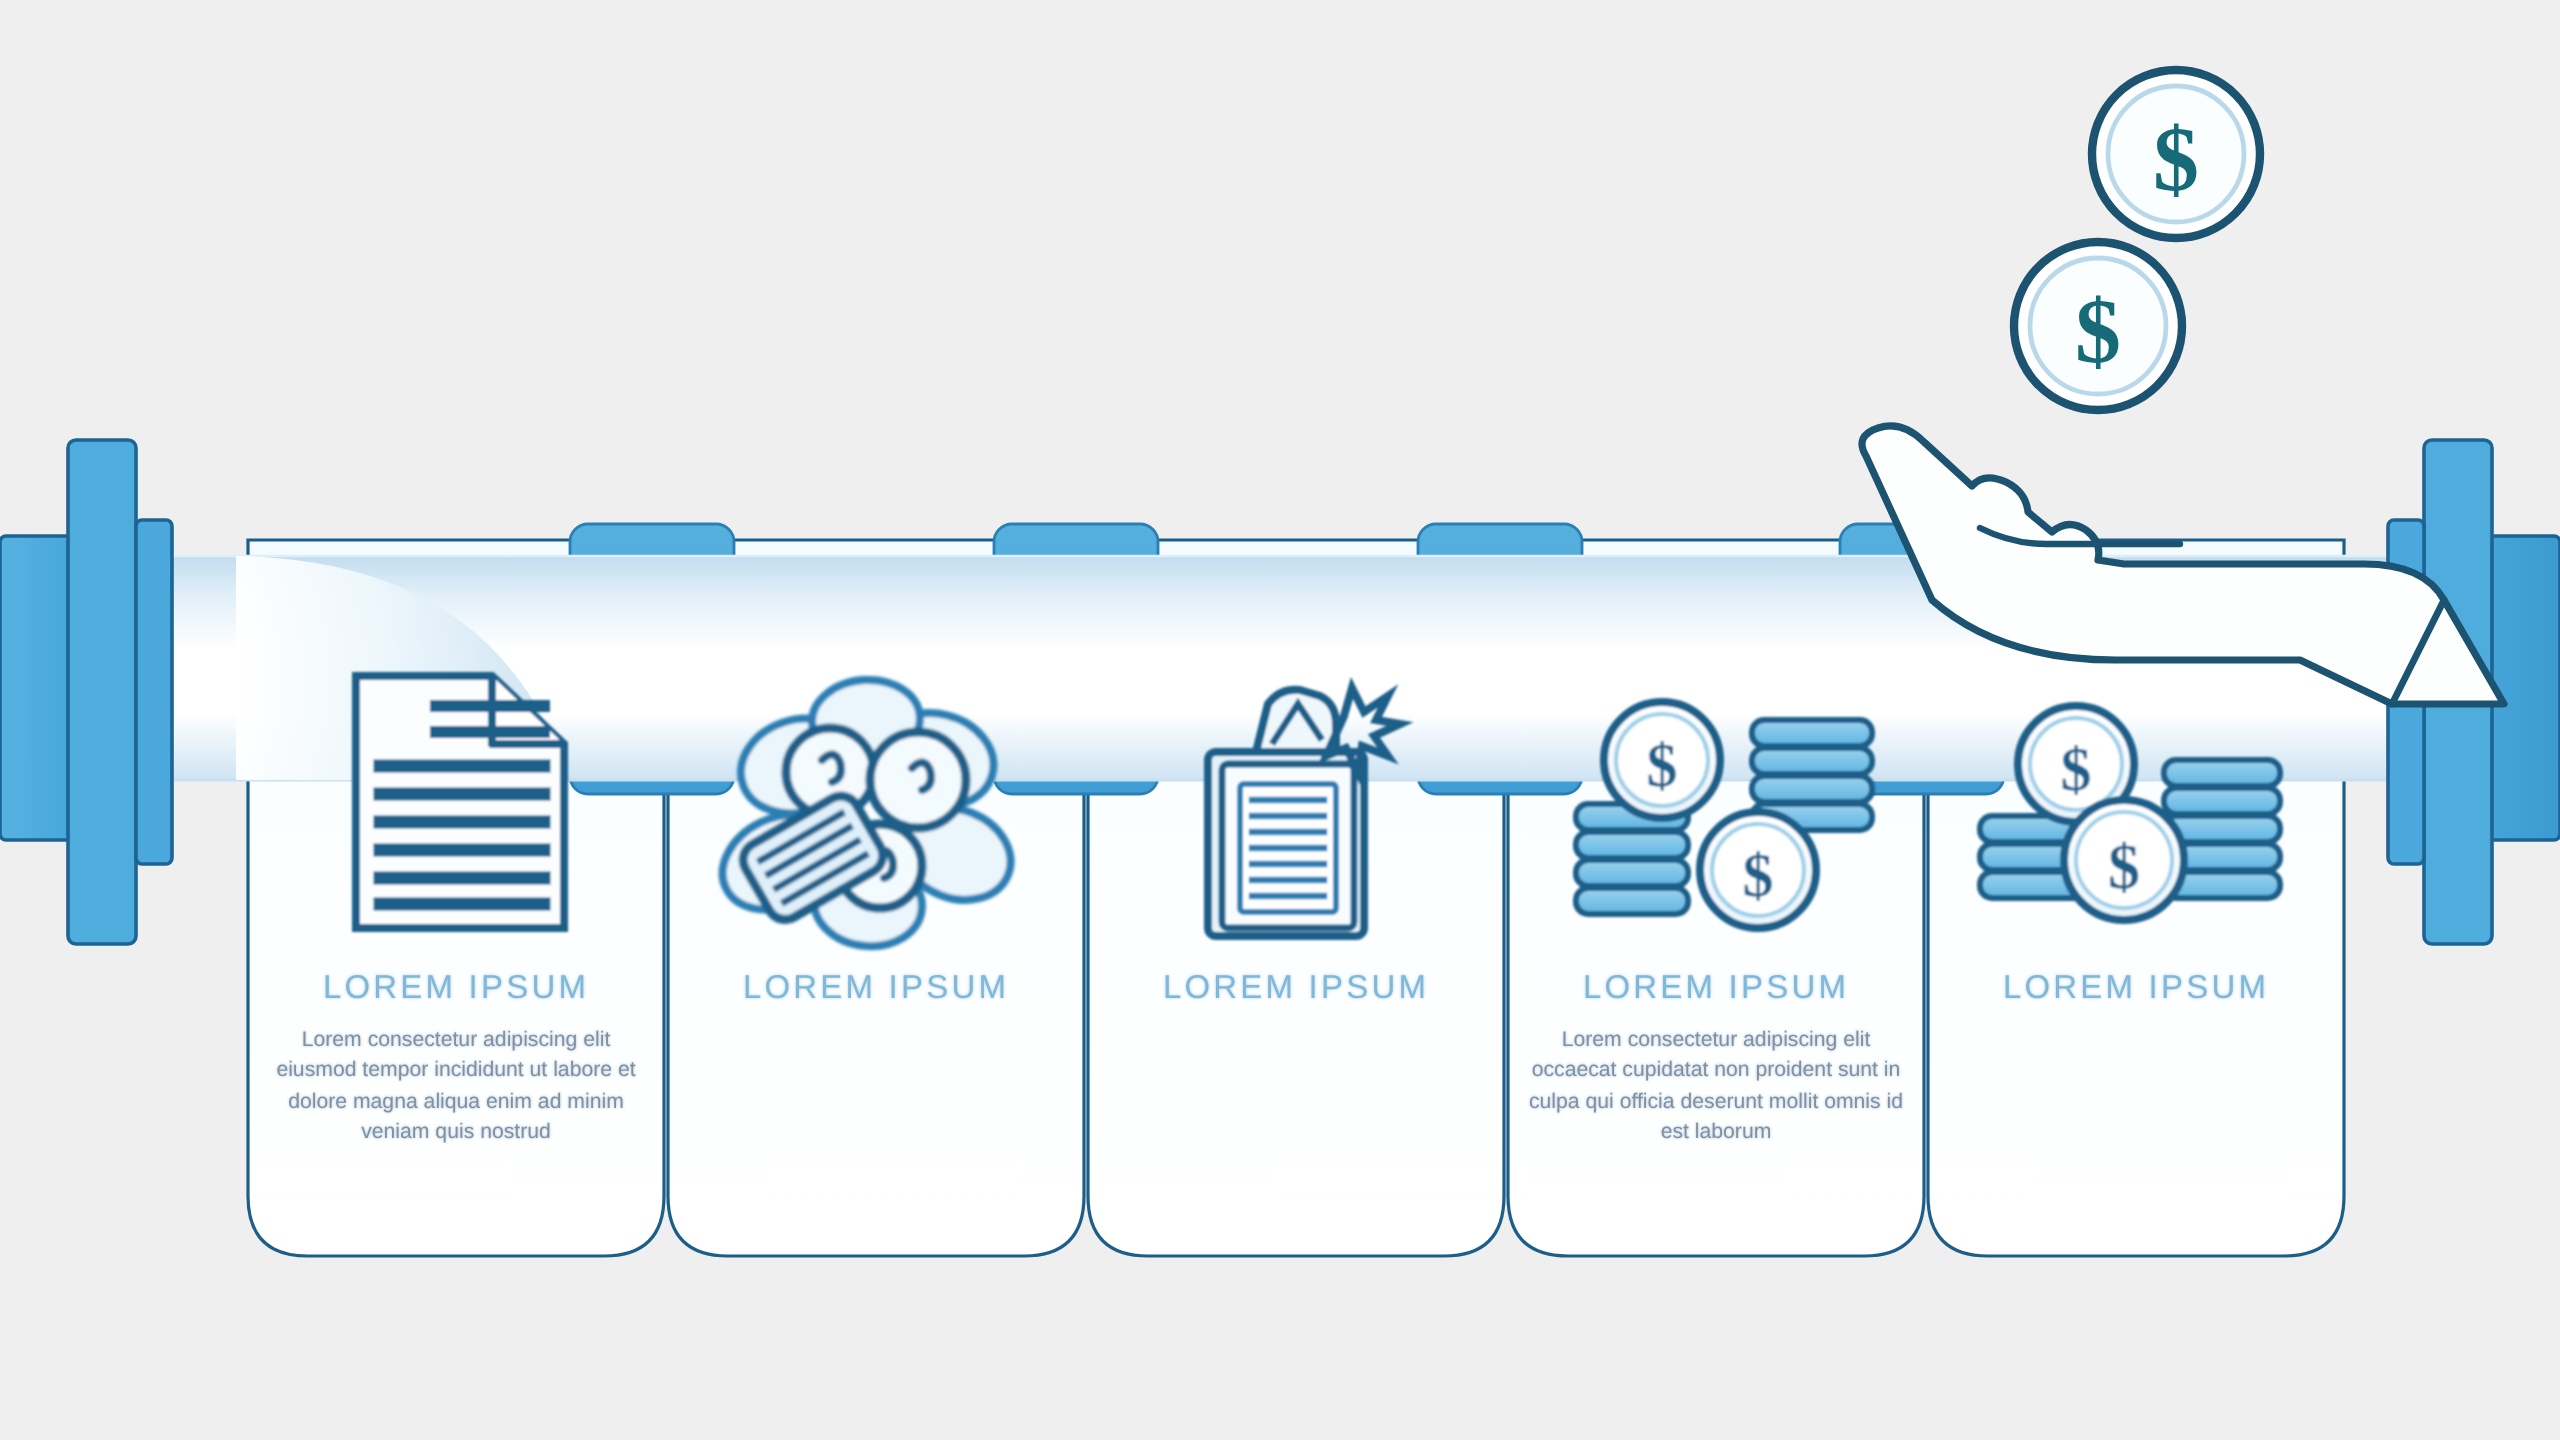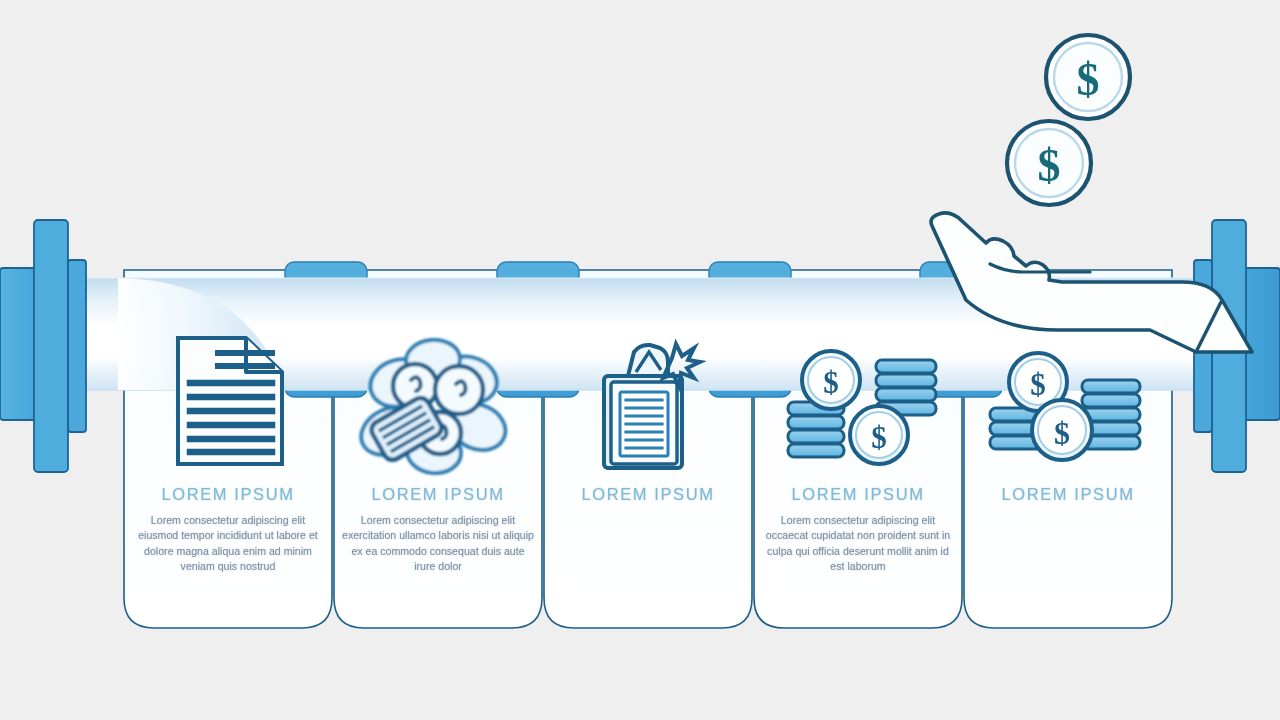--- a/index.html
+++ b/index.html
@@ -309,30 +309,29 @@
 
   <div class="card-text-layer">
 
     <div class="card-text" style="left:128px; top:485px; width:200px;">
       <p class="card-title">LOREM IPSUM</p>
       <p class="card-body">Lorem consectetur adipiscing elit eiusmod tempor incididunt ut labore et dolore magna aliqua enim ad minim veniam quis nostrud</p>
     </div>
 
     <div class="card-text" style="left:338px; top:485px; width:200px;">
       <p class="card-title">LOREM IPSUM</p>
-      <p class="card-body">Lorem consectetur adipiscing elit exercitation ullamco laboris nisi ut aliquip ex ea commodo consequat duis aute irure dolor</p>
     </div>
 
     <div class="card-text" style="left:548px; top:485px; width:200px;">
       <p class="card-title">LOREM IPSUM</p>
     </div>
 
     <div class="card-text" style="left:758px; top:485px; width:200px;">
       <p class="card-title">LOREM IPSUM</p>
-      <p class="card-body">Lorem consectetur adipiscing elit occaecat cupidatat non proident sunt in culpa qui officia deserunt mollit anim id est laborum</p>
+      <p class="card-body">Lorem consectetur adipiscing elit occaecat cupidatat non proident sunt in culpa qui officia deserunt mollit omnis id est laborum</p>
     </div>
 
     <div class="card-text" style="left:968px; top:485px; width:200px;">
       <p class="card-title">LOREM IPSUM</p>
     </div>
 
   </div>
 </div>
 
 </body></html>

